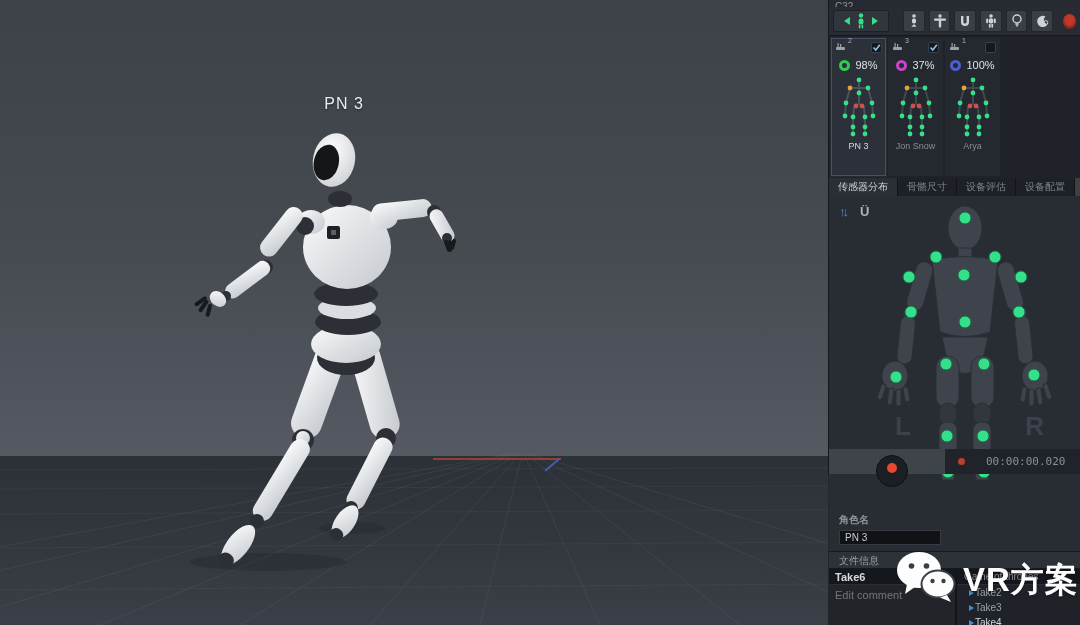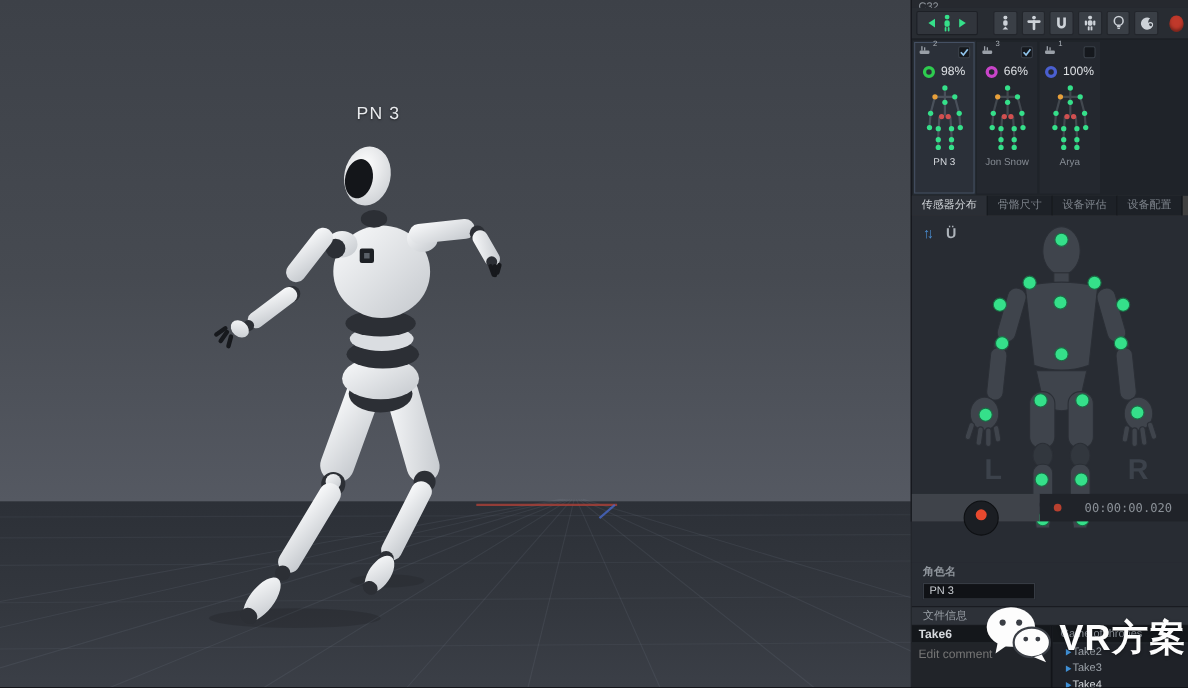--- a/index.html
+++ b/index.html
@@ -351,21 +351,21 @@
             <sup>3</sup>
           </span>
           <span class="checkbox">
             <svg width="9" height="9" viewBox="0 0 9 9">
                 <path d="M1.5 4.5 L3.8 7 L7.8 1.8" stroke="var(--check-blue,#8fc3ea)" stroke-width="1.6" fill="none"></path>
               </svg>
           </span>
         </div>
         <div class="card-sig">
           <span class="ring" style="border-color: rgb(201, 68, 201);"></span>
-          <span class="pct">66%</span>
+          <span class="pct">37%</span>
         </div>
         <div class="card-avatar">
           <svg width="40" height="62" viewBox="0 0 40 62">
             <g stroke="#42484f" stroke-width="2" fill="none">
               <line x1="20" y1="8" x2="20" y2="30"></line>
                 <line x1="11" y1="13" x2="29" y2="13"></line>
               <line x1="11" y1="13" x2="7" y2="28"></line>
                 <line x1="29" y1="13" x2="33" y2="28"></line>
               <line x1="7" y1="28" x2="6" y2="40"></line>
                 <line x1="33" y1="28" x2="34" y2="40"></line>

